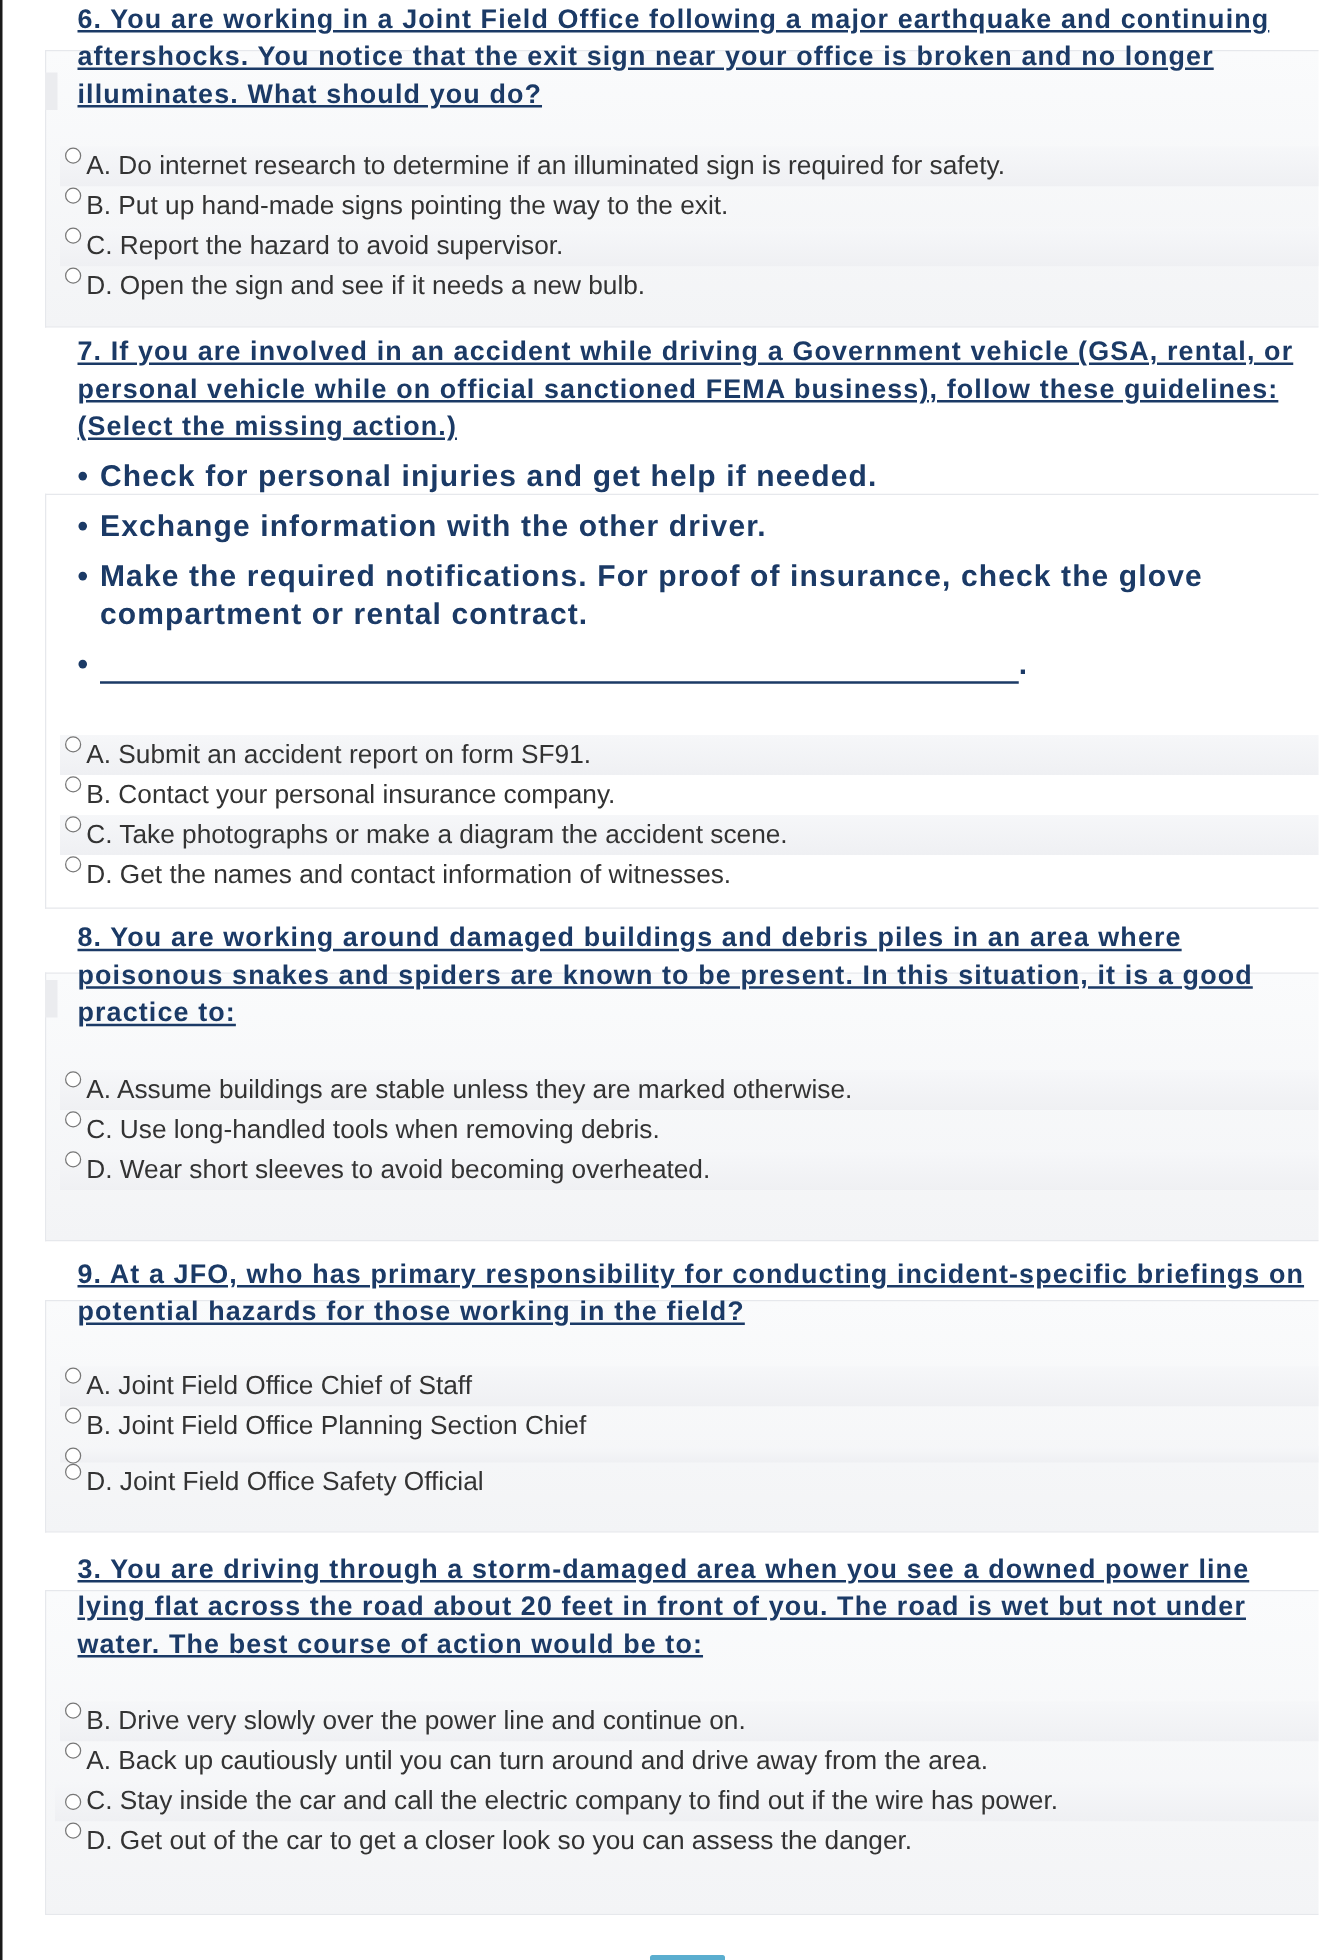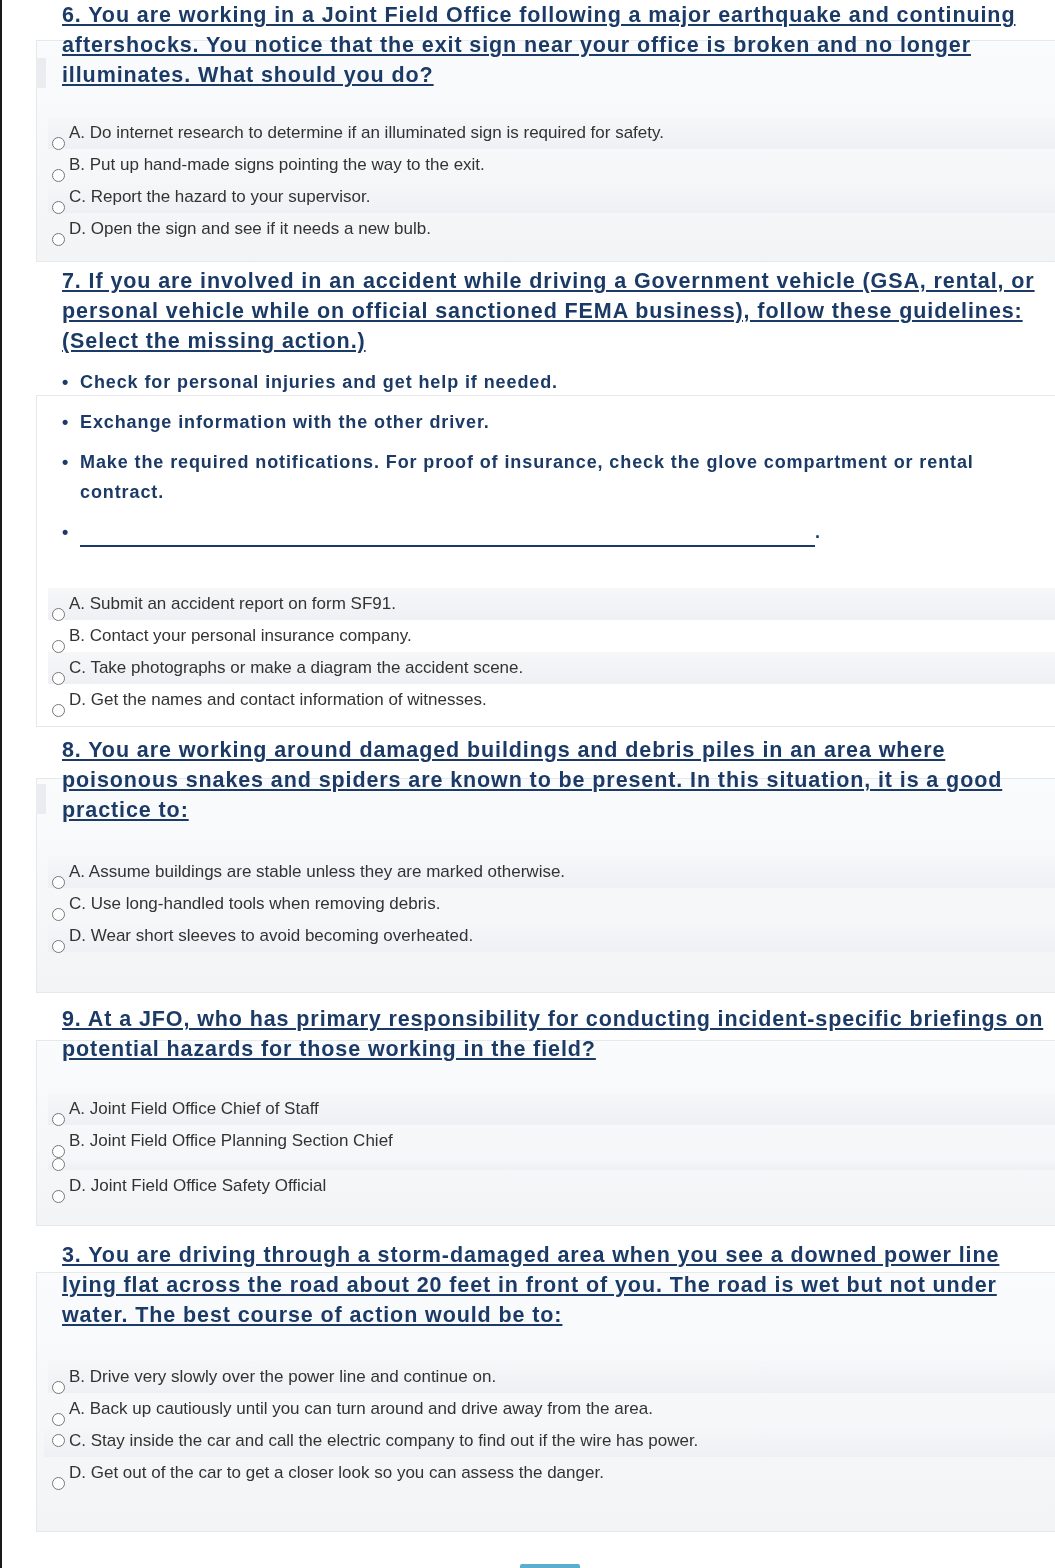--- a/index.html
+++ b/index.html
@@ -6,25 +6,25 @@
   html, body { width: 1055px; height: 1568px; background: #ffffff; overflow: hidden; }
   body { position: relative; font-family: "Liberation Sans", sans-serif; }
   .left-edge { position: absolute; left: 0; top: 0; width: 2px; height: 1568px; background: #1a1a1a; }
   .q-card { position: absolute; left: 36px; right: 0; border: 1px solid #e6e8ec; border-right: none;
             background: linear-gradient(#fafbfc, #f3f4f6); }
   .q-stub { position: absolute; left: 36px; width: 10px; height: 30px; background: #ebecef; }
   .q-text { position: absolute; left: 62px; right: 8px; font-weight: bold; color: #1b3a66;
             font-size: 21.5px; line-height: 30px; letter-spacing: 0.9px; text-decoration: underline; }
   .bullets { position: absolute; left: 62px; right: 8px; list-style: none; }
   .bullets li { position: relative; padding-left: 18px; font-weight: bold; color: #1b3a66;
-                font-size: 18px; line-height: 30px; letter-spacing: 0.9px; margin-bottom: 10px; }
+                font-size: 24px; line-height: 30px; letter-spacing: 0.9px; margin-bottom: 10px; }
   .bullets li::before { content: "•"; position: absolute; left: 0; top: 0; }
   .blank { display: inline-block; width: 735px; border-bottom: 2px solid #1b3a66; height: 24px; vertical-align: bottom; }
   .opts { position: absolute; left: 48px; right: 0; }
-  .opt { display: flex; align-items: flex-end; font-size: 17px; line-height: 32px; color: #333333; cursor: pointer; padding-left: 4px; }
+  .opt { display: flex; align-items: flex-start; font-size: 21px; line-height: 32px; color: #333333; cursor: pointer; padding-left: 4px; }
   .opt:nth-child(odd) { background: linear-gradient(#f6f7f9, #eff0f3); }
   .radio { display: inline-block; width: 13px; height: 13px; border: 1px solid #777; border-radius: 50%; margin-right: 4px; background: #fff; position: relative; top: 1px; flex: none; }
   .bottom-bar { position: absolute; left: 520px; top: 1564px; width: 60px; height: 4px; background: #5aaecf; border-radius: 2px 2px 0 0; }
 </style>
 </head>
 <body>
 
 <div class="left-edge"></div>
 
 <div class="q-card" style="top:40px; height:222px;"></div>
@@ -34,21 +34,21 @@
   <div class="opt">
       <span class="radio"></span>
       <span>A. Do internet research to determine if an illuminated sign is required for safety.</span>
     </div>
   <div class="opt">
       <span class="radio"></span>
       <span>B. Put up hand-made signs pointing the way to the exit.</span>
     </div>
   <div class="opt">
       <span class="radio"></span>
-      <span>C. Report the hazard to your supervisor.</span>
+      <span>C. Report the hazard to avoid supervisor.</span>
     </div>
   <div class="opt">
       <span class="radio"></span>
       <span>D. Open the sign and see if it needs a new bulb.</span>
     </div>
 </div>
 
 <div class="q-card" style="top:395px; height:332px; background:#ffffff;"></div>
 <div class="q-text" style="top:266px;">7. If you are involved in an accident while driving a Government vehicle (GSA, rental, or personal vehicle while on official sanctioned FEMA business), follow these guidelines: (Select the missing action.)</div>
 <ul class="bullets" style="top:367px;">

